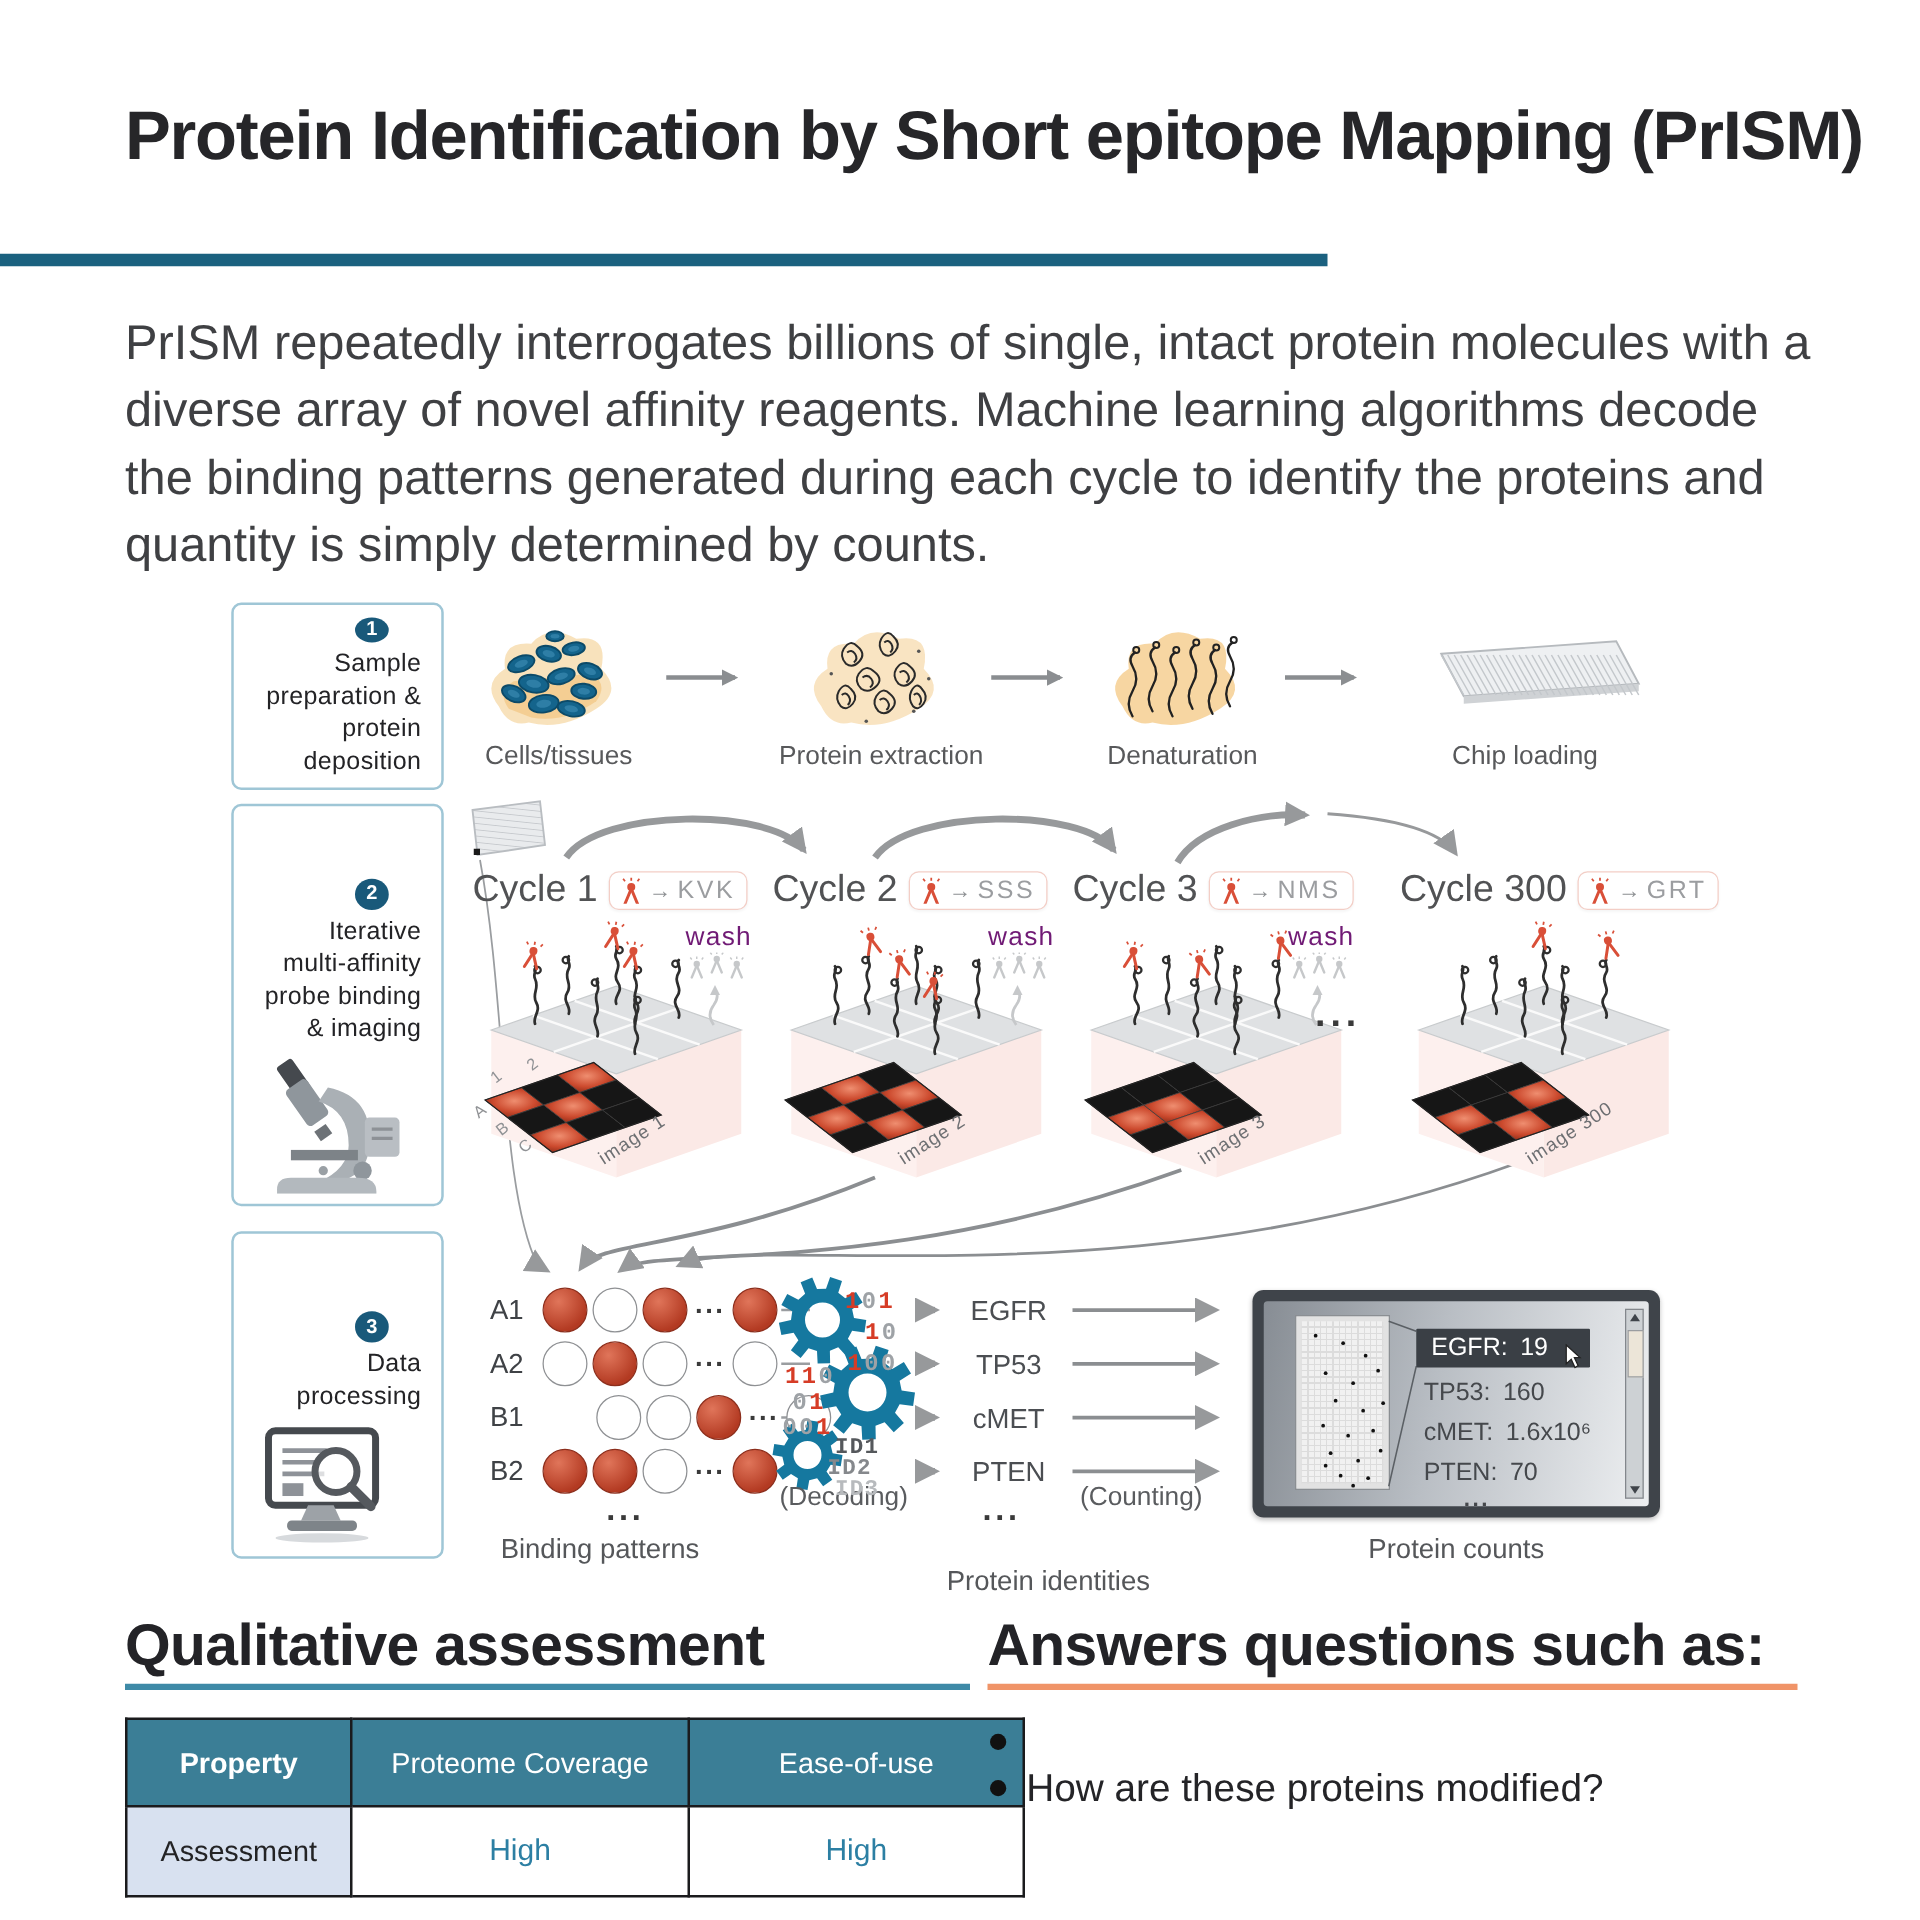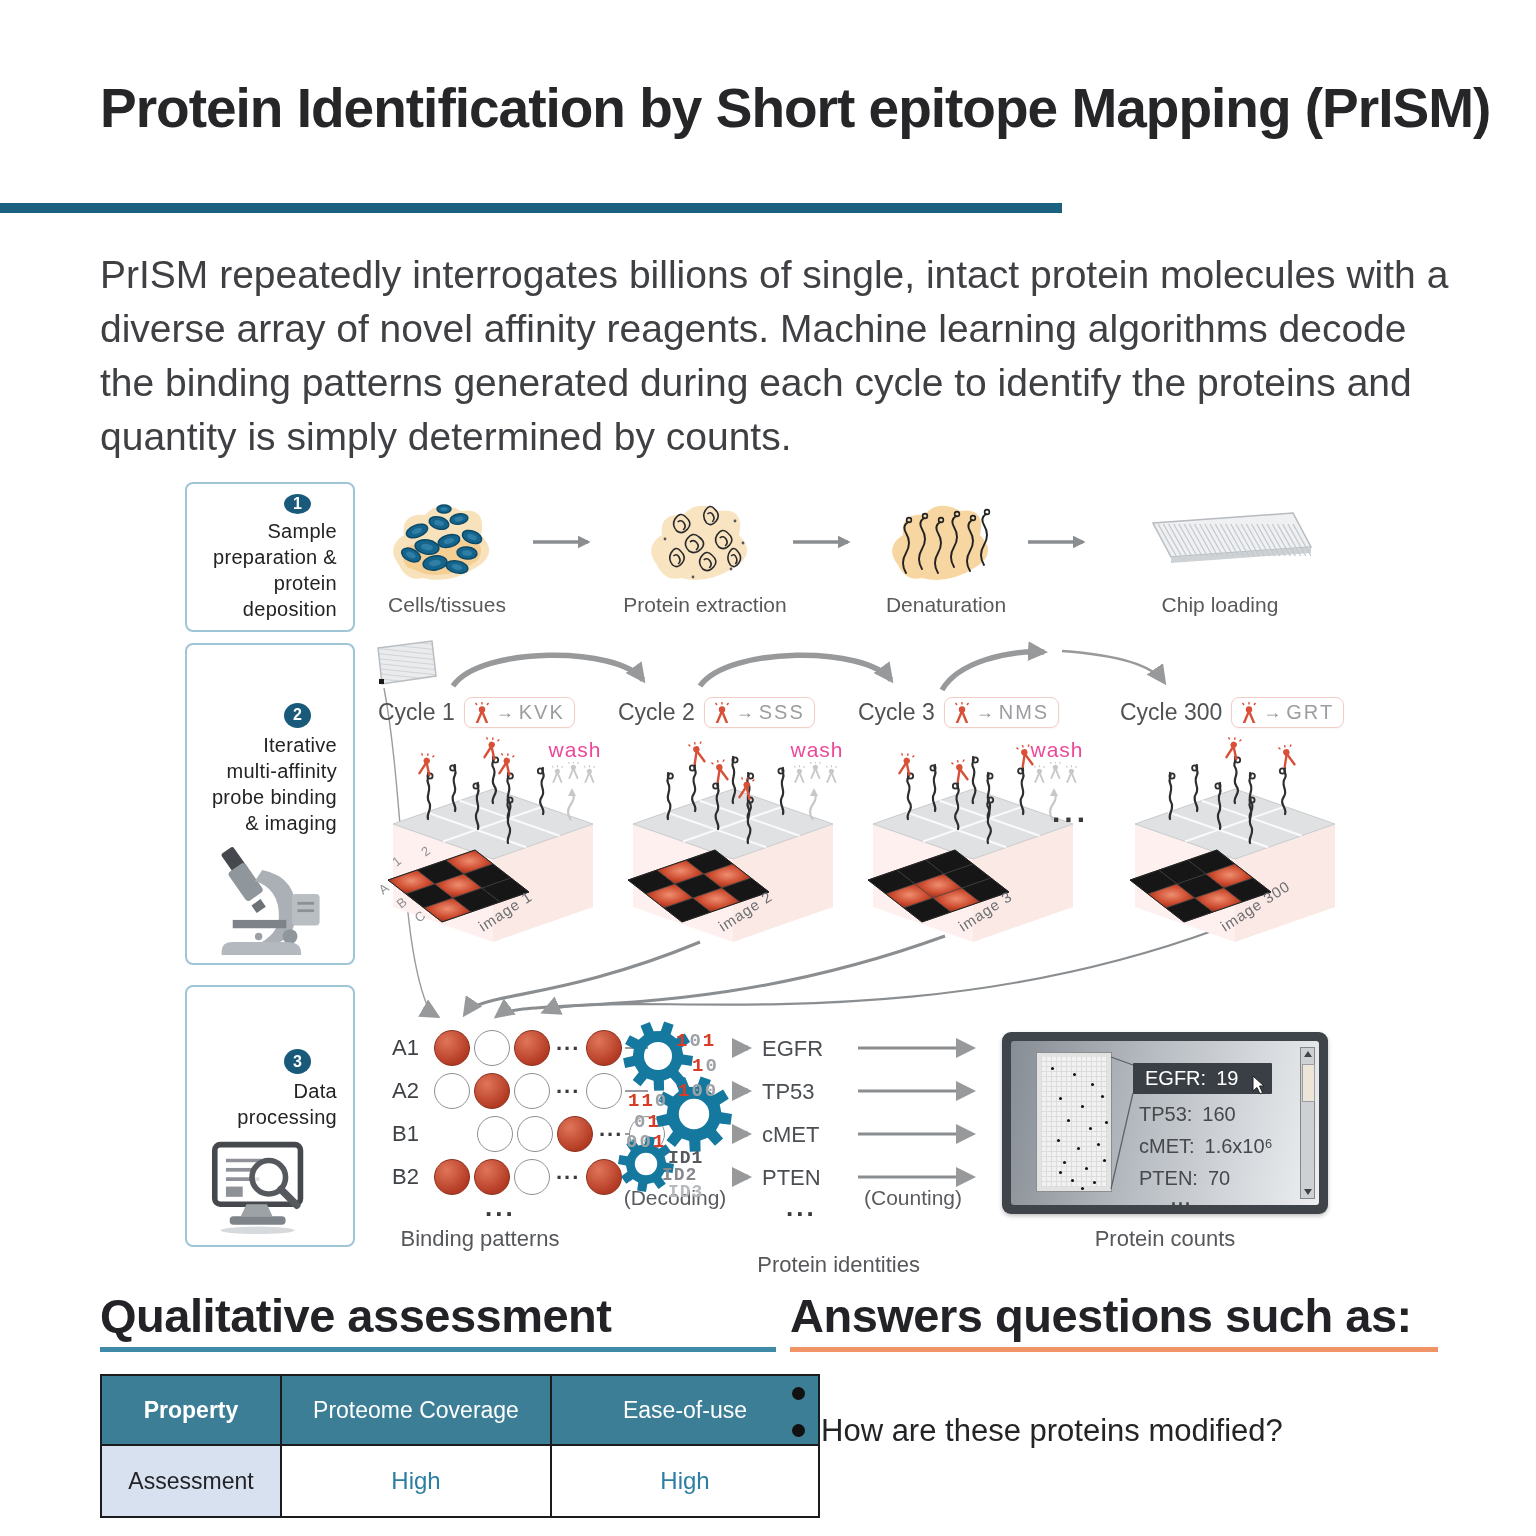--- a/index.html
+++ b/index.html
@@ -25,48 +25,48 @@
 
   
   .flowitem{width:190px;display:flex;flex-direction:column;align-items:center;}
   .flowlabel{font-size:21px;color:#58595b;margin-top:6px;}
   #flow0{left:352px;top:495px;} #flow1{left:610px;top:495px;} #flow2{left:851px;top:495px;} #flow3{left:1110px;top:495px;width:220px;}
 
   
   .cycle{width:236px;}
   #cyc0{left:378px;top:692px;} #cyc1{left:618px;top:692px;} #cyc2{left:858px;top:692px;} #cyc3{left:1120px;top:692px;}
   .cycle-head{display:flex;align-items:center;gap:9px;height:40px;}
-  .cycle-label{font-size:23px;color:#515254;white-space:nowrap;}
+  .cycle-label{font-size:30px;color:#515254;white-space:nowrap;}
   .pill{display:flex;align-items:center;gap:5px;border:1.5px solid #f3cec6;border-radius:8px;background:#fff;
         padding:3px 9px;box-shadow:0 1px 2px rgba(0,0,0,.04);}
   .pill-arrow{font-size:18px;color:#8d9093;}
   .pill-target{font-size:20px;color:#9b9da0;letter-spacing:2px;}
   .wash{width:70px;text-align:center;}
-  .wash span{font-size:21px;color:#ec4899;letter-spacing:1px;}
+  .wash span{font-size:21px;color:#701a75;letter-spacing:1px;}
   #wash0{left:540px;top:738px;} #wash1{left:782px;top:738px;} #wash2{left:1022px;top:738px;}
   #cycdots{left:1052px;top:795px;font-size:30px;font-weight:700;letter-spacing:4px;color:#3a3a3a;}
 
   
   .bp-row{display:flex;align-items:center;height:38px;}
   #bpr0{left:392px;top:1029px;} #bpr1{left:392px;top:1072px;} #bpr2{left:392px;top:1115px;gap:43px;} #bpr3{left:392px;top:1158px;}
   .bp-label{width:42px;font-size:22px;color:#3f4246;}
   .bpc{width:36px;height:36px;border-radius:50%;margin-right:4px;box-sizing:border-box;}
   .bpc.r{background:radial-gradient(circle at 35% 30%, #e0755a, #b33a22 72%);border:1px solid #8c2e1c;}
   .bpc.w{background:#fff;border:1.5px solid #8e9093;}
   .bp-dots{font-size:22px;font-weight:700;letter-spacing:2px;color:#3a3a3a;margin:0 6px 10px 2px;}
   .strip-dots{font-size:26px;font-weight:700;letter-spacing:3px;color:#3a3a3a;}
   #bpdots{left:485px;top:1192px;} #piddots{left:786px;top:1192px;}
   .caption{font-size:22px;color:#55575a;}
   #cap-bp{left:370px;top:1226px;width:220px;text-align:center;}
   #cap-pid{left:700px;top:1252px;width:220px;text-align:right;}
   #cap-pc{left:1010px;top:1226px;width:310px;text-align:center;}
   .phase-label{font-size:21px;color:#5a5c5f;}
   #lab-decoding{left:600px;top:1186px;width:150px;text-align:center;}
   #lab-counting{left:848px;top:1186px;width:130px;text-align:center;}
-  .pid{font-size:22px;color:#4b4e52;width:90px;}
+  .pid{font-size:22px;color:#4b4e52;width:90px;text-align:center;}
   #pid0{left:762px;top:1036px;} #pid1{left:762px;top:1079px;} #pid2{left:762px;top:1122px;} #pid3{left:762px;top:1165px;}
 
   
   .digits{font-family:"Liberation Mono","DejaVu Sans Mono",monospace;font-weight:700;font-size:19px;letter-spacing:2px;}
   .digits .dr{color:#d63c26;} .digits .dg{color:#9ea2a6;}
   .idtxt{font-family:"Liberation Mono","DejaVu Sans Mono",monospace;font-weight:700;font-size:18px;letter-spacing:1px;}
   #dg0{left:676px;top:1030px;} #dg1{left:692px;top:1055px;} #dg2{left:678px;top:1080px;}
   #dg3{left:628px;top:1090px;} #dg4{left:634px;top:1111px;} #dg5{left:626px;top:1131px;}
   #id0{left:668px;top:1148px;color:#55585c;} #id1{left:662px;top:1165px;color:#85888c;} #id2{left:668px;top:1182px;color:#b7babd;}
 

